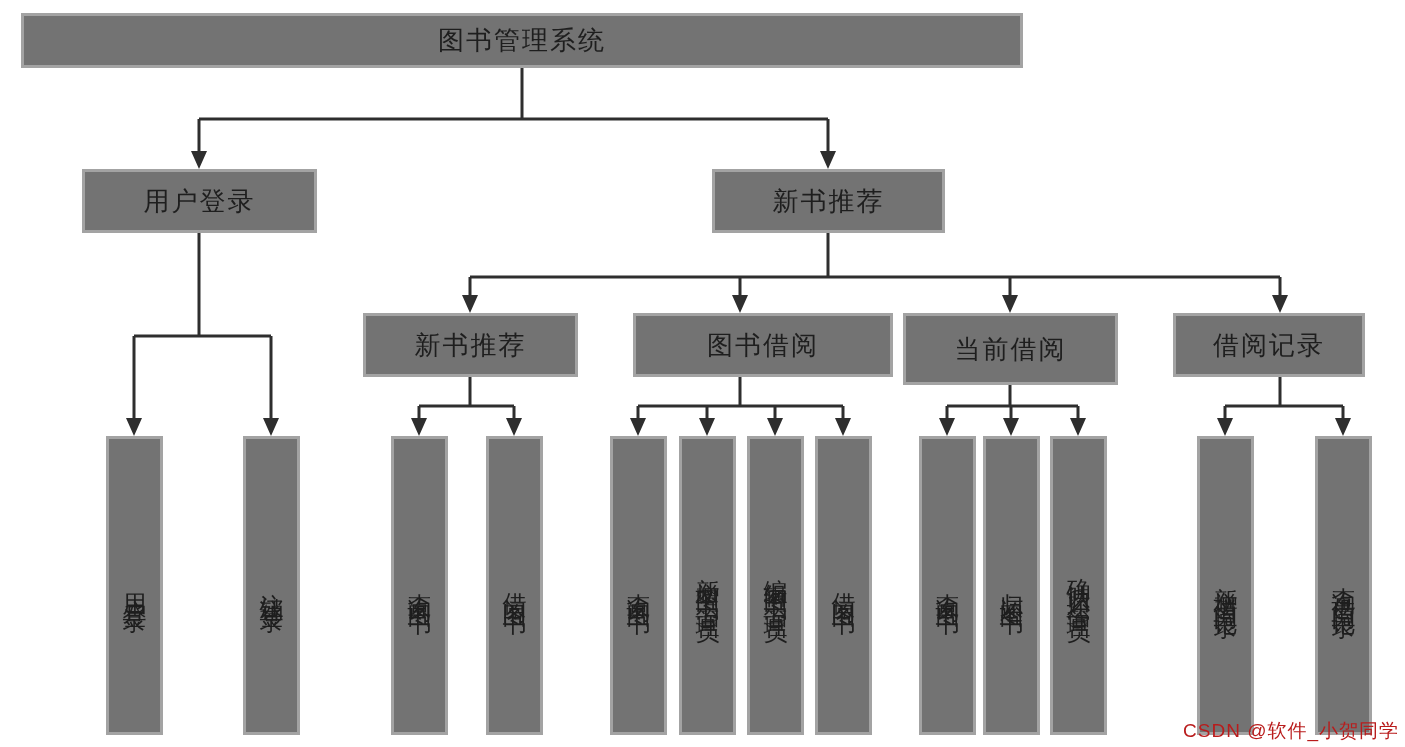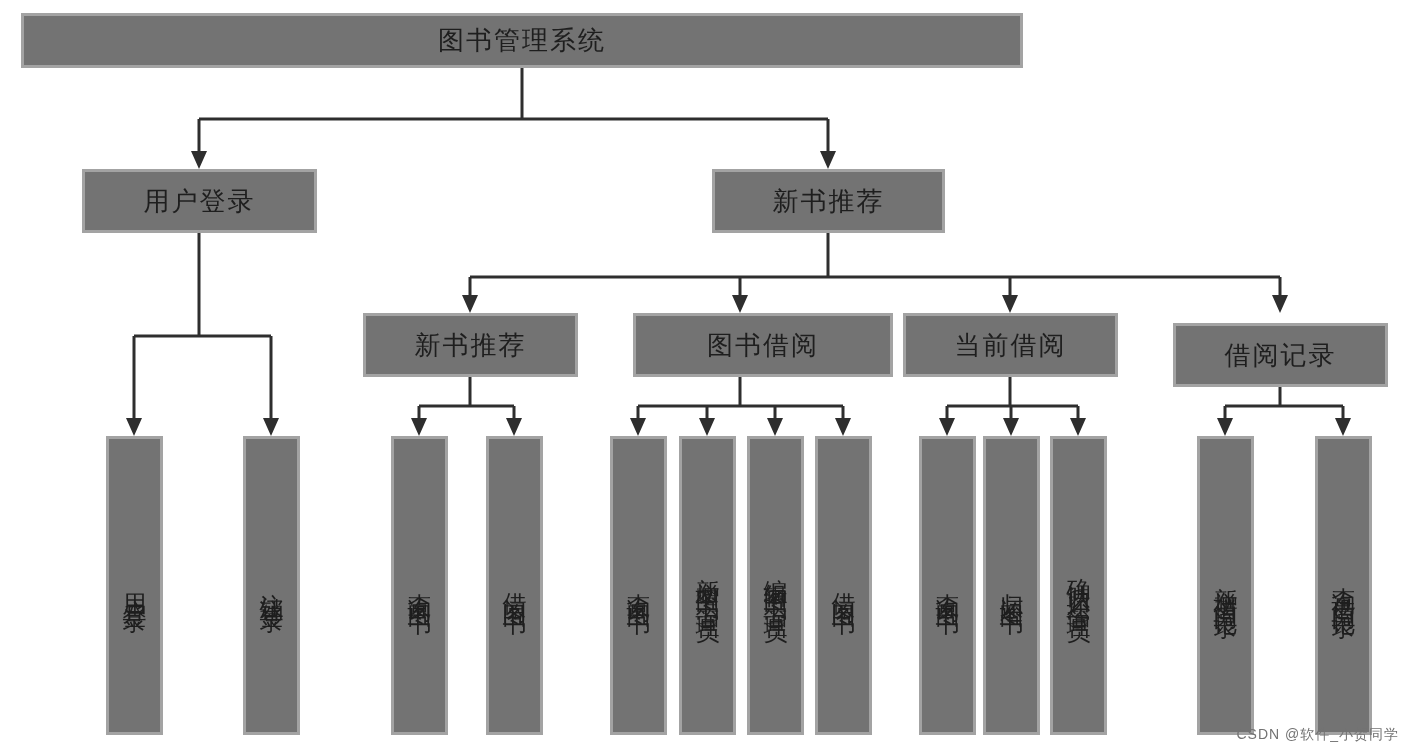--- a/index.html
+++ b/index.html
@@ -31,22 +31,22 @@
   }
   svg.wires {
     position:absolute; left:0; top:0;
     width:1405px; height:747px;
     z-index:1;
     pointer-events:none;
   }
   .watermark {
     position:absolute;
     right:6px; bottom:3px;
-    color:#737373;
-    font-size:14px;
+    color:#b91c1c;
+    font-size:19px;
     letter-spacing:1px;
     z-index:5;
     white-space:nowrap;
   }
 </style>
 </head>
 <body>
 
 <div class="canvas">
 
@@ -72,22 +72,22 @@
       M1217 418 L1233 418 L1225 436 Z  M1335 418 L1351 418 L1343 436 Z"></path>
   </svg>
 
   <div class="node h" style="left:21px;top:13px;width:1002px;height:55px">图书管理系统</div>
 
   <div class="node h" style="left:82px;top:169px;width:235px;height:64px">用户登录</div>
   <div class="node h" style="left:712px;top:169px;width:233px;height:64px">新书推荐</div>
 
   <div class="node h" style="left:363px;top:313px;width:215px;height:64px">新书推荐</div>
   <div class="node h" style="left:633px;top:313px;width:260px;height:64px">图书借阅</div>
-  <div class="node h" style="left:903px;top:313px;width:215px;height:64px">当前借阅</div>
-  <div class="node h" style="left:1173px;top:323px;width:215px;height:64px">借阅记录</div>
+  <div class="node h" style="left:903px;top:313px;width:215px;height:72px">当前借阅</div>
+  <div class="node h" style="left:1173px;top:313px;width:192px;height:64px">借阅记录</div>
 
   <div class="node v" style="left:106px;top:436px;width:57px;height:299px">用户登录</div>
   <div class="node v" style="left:243px;top:436px;width:57px;height:299px">注销登录</div>
 
   <div class="node v" style="left:391px;top:436px;width:57px;height:299px">查询图书</div>
   <div class="node v" style="left:486px;top:436px;width:57px;height:299px">借阅图书</div>
 
   <div class="node v" style="left:610px;top:436px;width:57px;height:299px">查询图书</div>
   <div class="node v" style="left:679px;top:436px;width:57px;height:299px">新增图书（管理员）</div>
   <div class="node v" style="left:747px;top:436px;width:57px;height:299px">编辑图书（管理员）</div>

